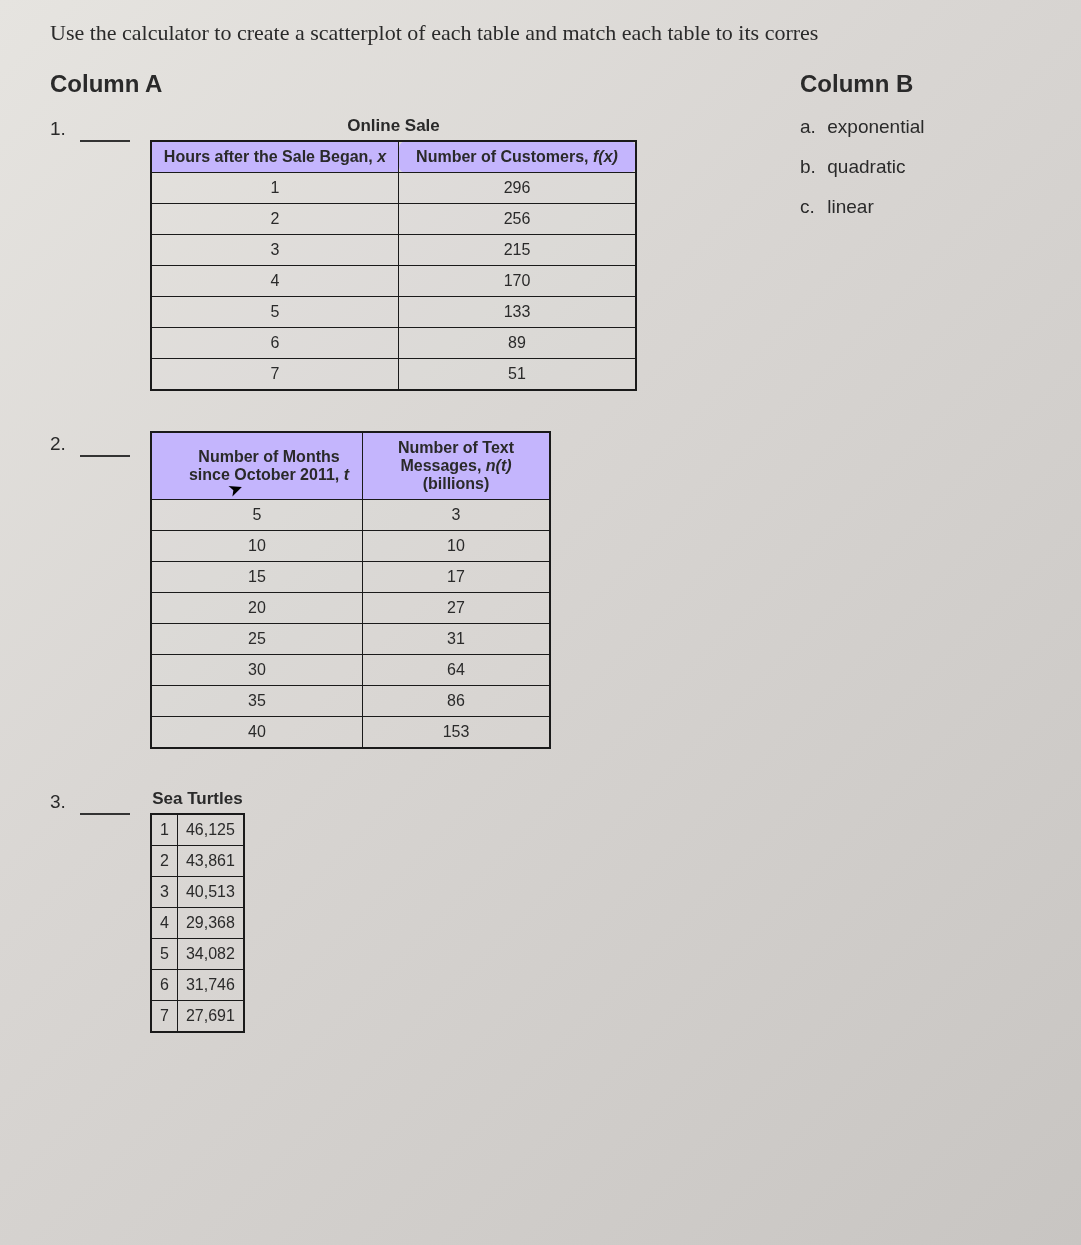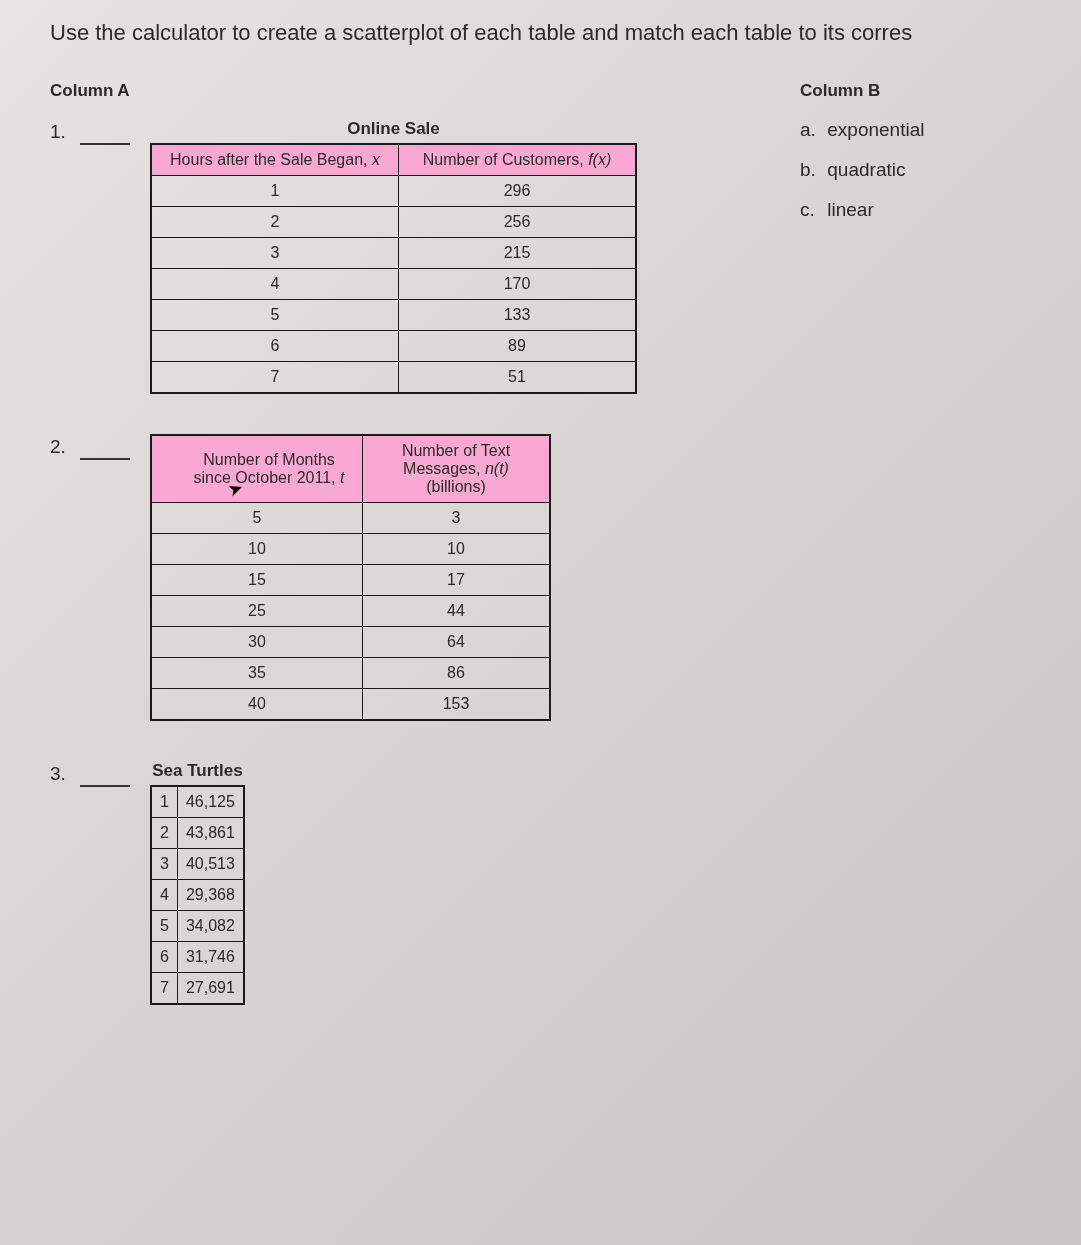--- a/index.html
+++ b/index.html
@@ -14,36 +14,37 @@
   }
   .page{
     position:relative;
     width:100%;
     height:100%;
     padding:20px 0 0 50px;
     box-sizing:border-box;
   }
   .instr{
     font-size:22px;
-    margin-bottom:35px;
+    margin-bottom:24px;
+    font-family:Liberation Serif, serif;
   }
   .cols{
     display:flex;
     align-items:flex-start;
   }
   .colA{
     flex:0 0 710px;
   }
   .colB{
     flex:0 0 300px;
     padding-left:40px;
   }
   .col-head{
     font-weight:bold;
-    font-size:17px;
+    font-size:24px;
     margin-bottom:18px;
   }
   .item{
     display:flex;
     align-items:flex-start;
     margin-bottom:40px;
   }
   .num{
     font-size:19px;
     width:30px;
@@ -70,26 +71,26 @@
     border:2px solid #1a1a1a;
     background:rgba(255,255,255,0.05);
   }
   table.data th,table.data td{
     border:1px solid #1a1a1a;
     padding:6px 8px;
     font-size:16px;
     text-align:center;
   }
   table.data th{
-    background:#f9a8d4;
-    font-weight:normal;
+    background:#c4b5fd;
+    font-weight:bold;
   }
   .t1 th,.t1 td{min-width:0;}
   .t1 .c1{width:230px;}
-  .t1 .c2{width:220px;}
+  .t1 .c2{width:220px;border-radius:7px;}
   .t2 .c1{width:170px;padding-left:32px;}
   .t2 .c2{width:170px;margin-top:24px;}
   .t3 .c1{width:170px;}
   .t3 .c2{width:180px;}
   .italic{font-style:italic;}
   .choices{
     list-style:none;
     padding:0;
     margin:0;
   }
@@ -182,22 +183,26 @@
                 </tr>
             <tr>
                   <td>10</td>
                   <td>10</td>
                 </tr>
             <tr>
                   <td>15</td>
                   <td>17</td>
                 </tr>
             <tr>
+                  <td>20</td>
+                  <td>27</td>
+                </tr>
+            <tr>
                   <td>25</td>
-                  <td>44</td>
+                  <td>31</td>
                 </tr>
             <tr>
                   <td>30</td>
                   <td>64</td>
                 </tr>
             <tr>
                   <td>35</td>
                   <td>86</td>
                 </tr>
             <tr>

